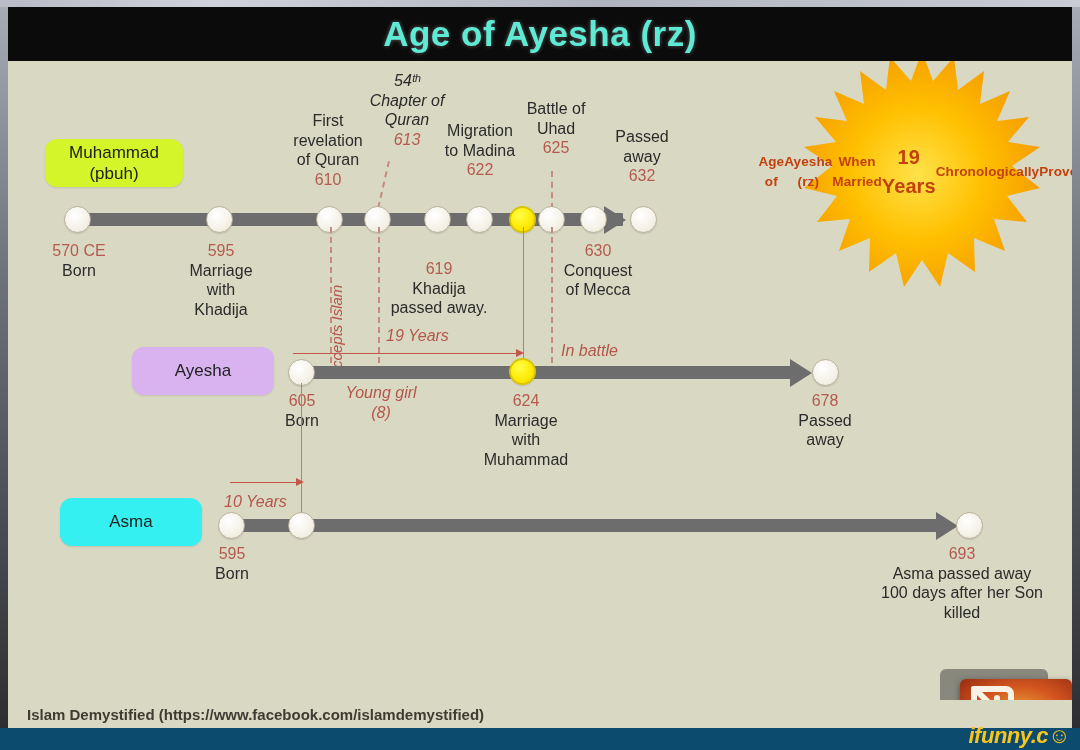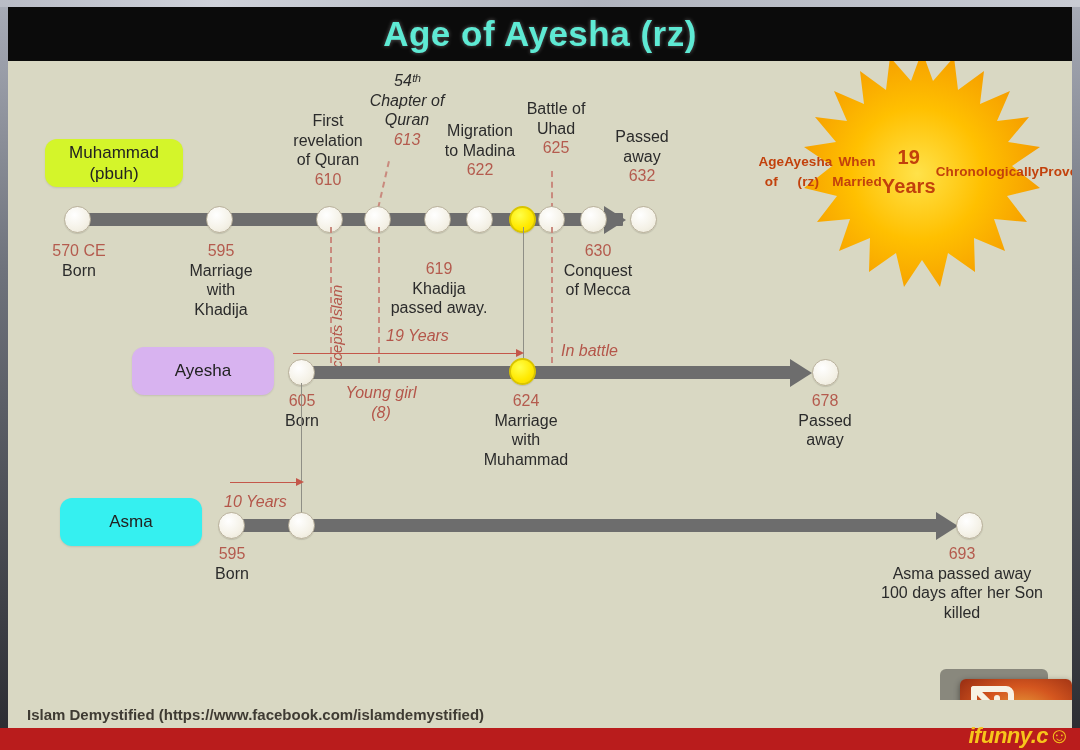--- a/index.html
+++ b/index.html
@@ -133,21 +133,21 @@
   .credit {
     position: absolute; left: 8px; top: 700px; width: 1064px; height: 28px;
     background: #d9d8c3;
     display: flex; align-items: center;
   }
   .credit span {
     color: #3f3b33; font-size: 15px; font-weight: bold; padding-left: 19px;
   }
   .bottombar {
     position: absolute; left: 0; top: 728px; width: 1080px; height: 22px;
-    background: #b91c1c;
+    background: #0c4a6e;
     display: flex; align-items: center; justify-content: flex-end;
   }
   .ifunny {
     color: #f7c51b; font-size: 22px; font-weight: bold; font-style: italic;
     padding-right: 10px; letter-spacing: -.5px; line-height: 1;
     transform: translateY(-3px);
   }
   .ifunny .smiley { font-style: normal; }
 
   

